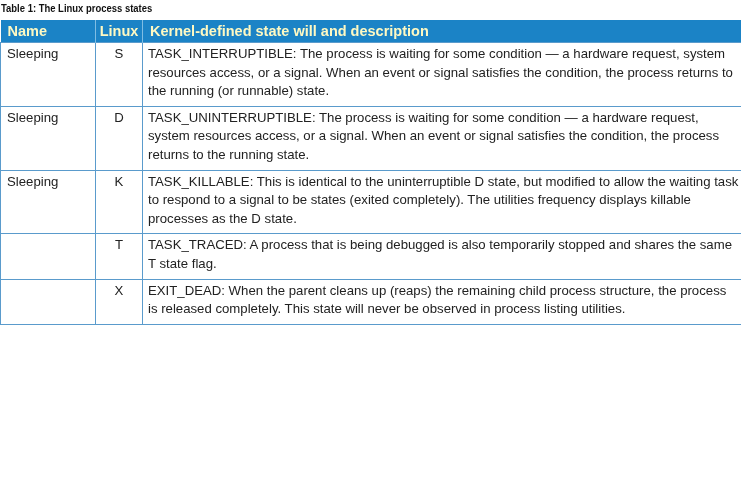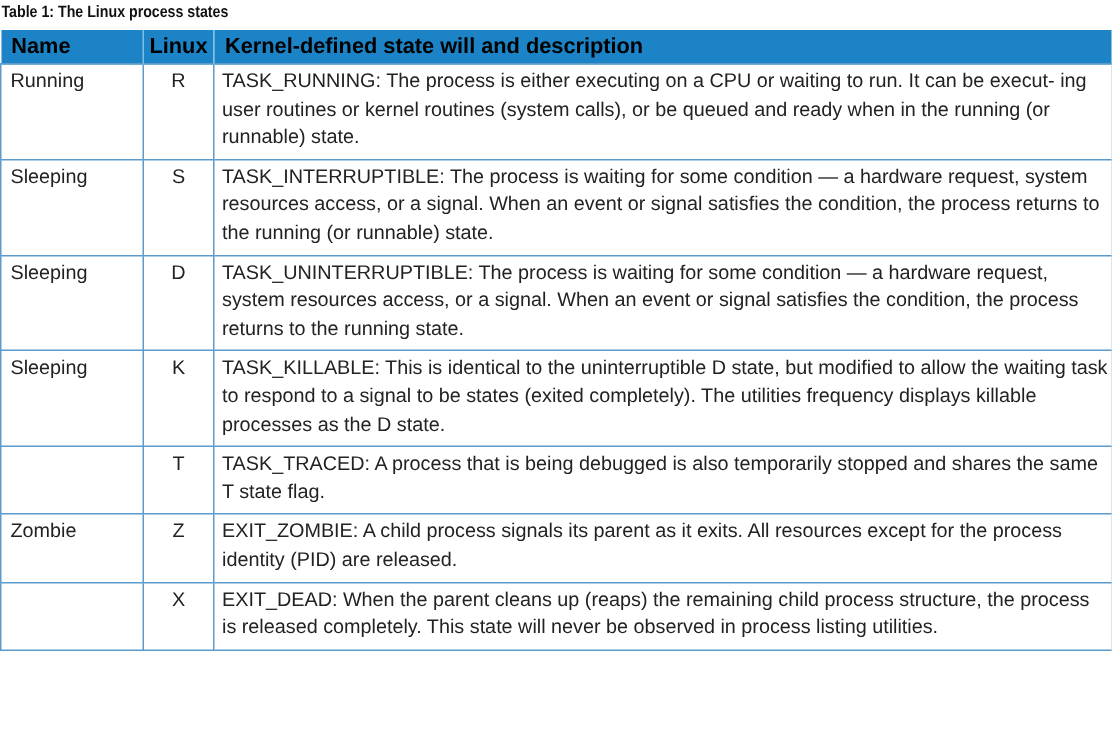--- a/index.html
+++ b/index.html
@@ -1,19 +1,19 @@
 <!DOCTYPE html>
 <html><head>
 <meta charset="utf-8">
 <style>
   html, body { margin: 0; padding: 0; background: #ffffff; }
   body { width: 741px; height: 486px; overflow: hidden; position: relative; font-family: "Liberation Sans", sans-serif; color: #222; }
   .caption { position: absolute; left: 1px; top: 2px; font-family: "Liberation Sans", sans-serif; font-size: 11px; font-weight: bold; transform: scaleX(0.86); transform-origin: left top; color: #111; white-space: nowrap; letter-spacing: 0px; }
   table { position: absolute; left: 0; top: 20px; width: 741px; border-collapse: collapse; table-layout: fixed; }
-  th { background: #1b83c6; color: #000000; font-weight: bold; font-size: 14.5px; text-align: left; height: 22px; padding: 0 0 0 7px; border-left: 1px solid #7fbde3; }
+  th { background: #1b83c6; color: #fef9c3; font-weight: bold; font-size: 14.5px; text-align: left; height: 22px; padding: 0 0 0 7px; border-left: 1px solid #7fbde3; }
   th:first-child { border-left: none; }
   th.flag { text-align: center; padding-left: 0; }
   td { border: 1px solid #5a9bcc; font-size: 13.2px; line-height: 18.6px; vertical-align: top; padding: 2px 6px 5px 6px; color: #222; }
   td.name { padding-left: 6px; }
   td.flag { text-align: center; padding-left: 0; padding-right: 0; }
   td.desc { padding-left: 5px; padding-right: 2px; }
   col.c1 { width: 95px; }
   col.c2 { width: 47px; }
   col.c3 { width: 599px; }
 </style>
@@ -30,48 +30,38 @@
     </colgroup>
   <thead>
     <tr>
       <th>Name</th>
       <th class="flag">Linux</th>
       <th>Kernel-defined state will and description</th>
     </tr>
   </thead>
   <tbody>
     <tr>
-      <td class="name">Running</td>
-      <td class="flag">R</td>
-      <td class="desc">TASK_RUNNING: The process is either executing on a CPU or waiting to run. It can be execut- ing user routines or kernel routines (system calls), or be queued and ready when in the running (or runnable) state.</td>
-    </tr>
-    <tr>
       <td class="name">Sleeping</td>
       <td class="flag">S</td>
       <td class="desc">TASK_INTERRUPTIBLE: The process is waiting for some condition — a hardware request, system resources access, or a signal. When an event or signal satisfies the condition, the process returns to the running (or runnable) state.</td>
     </tr>
     <tr>
       <td class="name">Sleeping</td>
       <td class="flag">D</td>
       <td class="desc">TASK_UNINTERRUPTIBLE: The process is waiting for some condition — a hardware request, system resources access, or a signal. When an event or signal satisfies the condition, the process returns to the running state.</td>
     </tr>
     <tr>
       <td class="name">Sleeping</td>
       <td class="flag">K</td>
       <td class="desc">TASK_KILLABLE: This is identical to the uninterruptible D state, but modified to allow the waiting task to respond to a signal to be states (exited completely). The utilities frequency displays killable processes as the D state.</td>
     </tr>
     <tr>
       <td class="name"></td>
       <td class="flag">T</td>
       <td class="desc">TASK_TRACED:  A process that is being debugged is also temporarily stopped and shares the same T state flag.</td>
     </tr>
     <tr>
-      <td class="name">Zombie</td>
-      <td class="flag">Z</td>
-      <td class="desc">EXIT_ZOMBIE: A child process signals its parent as it exits. All resources except for the process identity (PID) are released.</td>
-    </tr>
-    <tr>
       <td class="name"></td>
       <td class="flag">X</td>
       <td class="desc">EXIT_DEAD: When the parent cleans up (reaps) the remaining child process structure, the process is released completely. This state will never be observed in process listing utilities.</td>
     </tr>
   </tbody>
 </table>
 
 </body></html>

